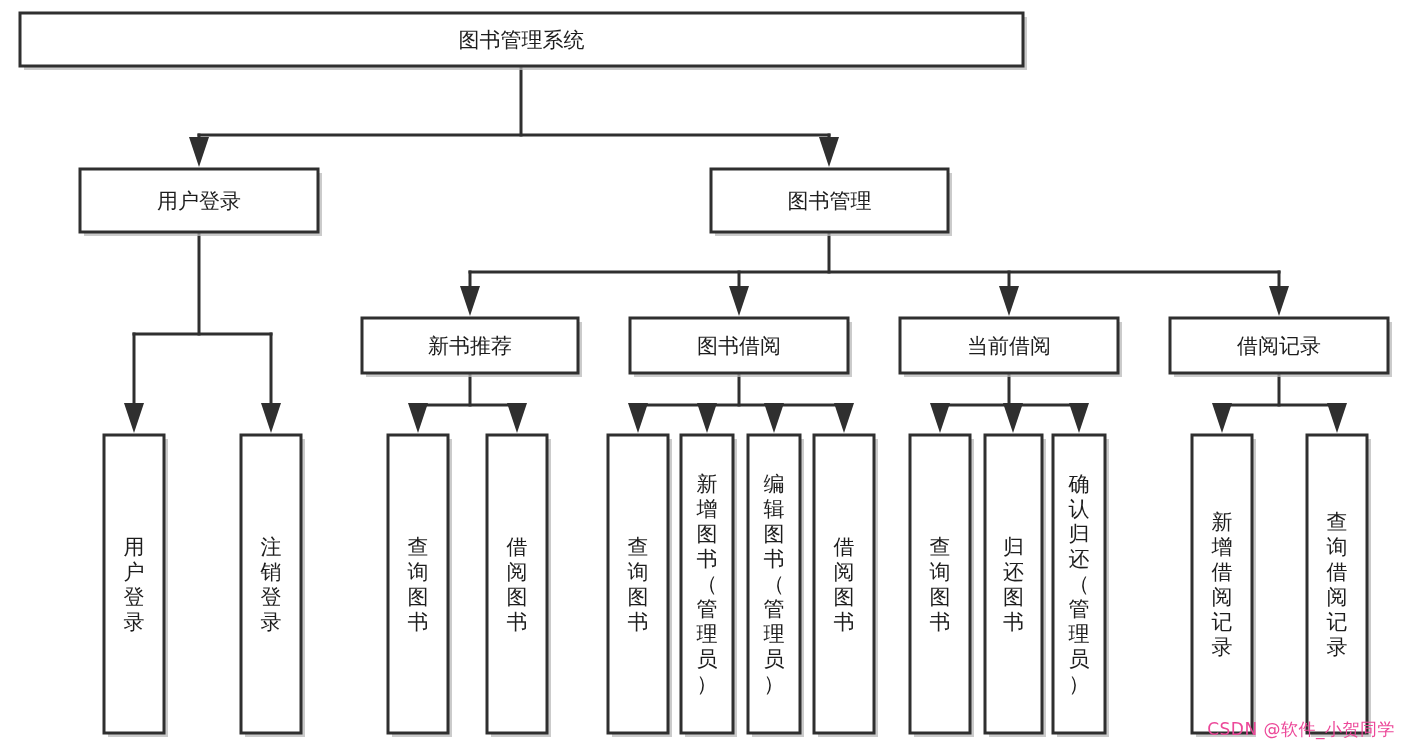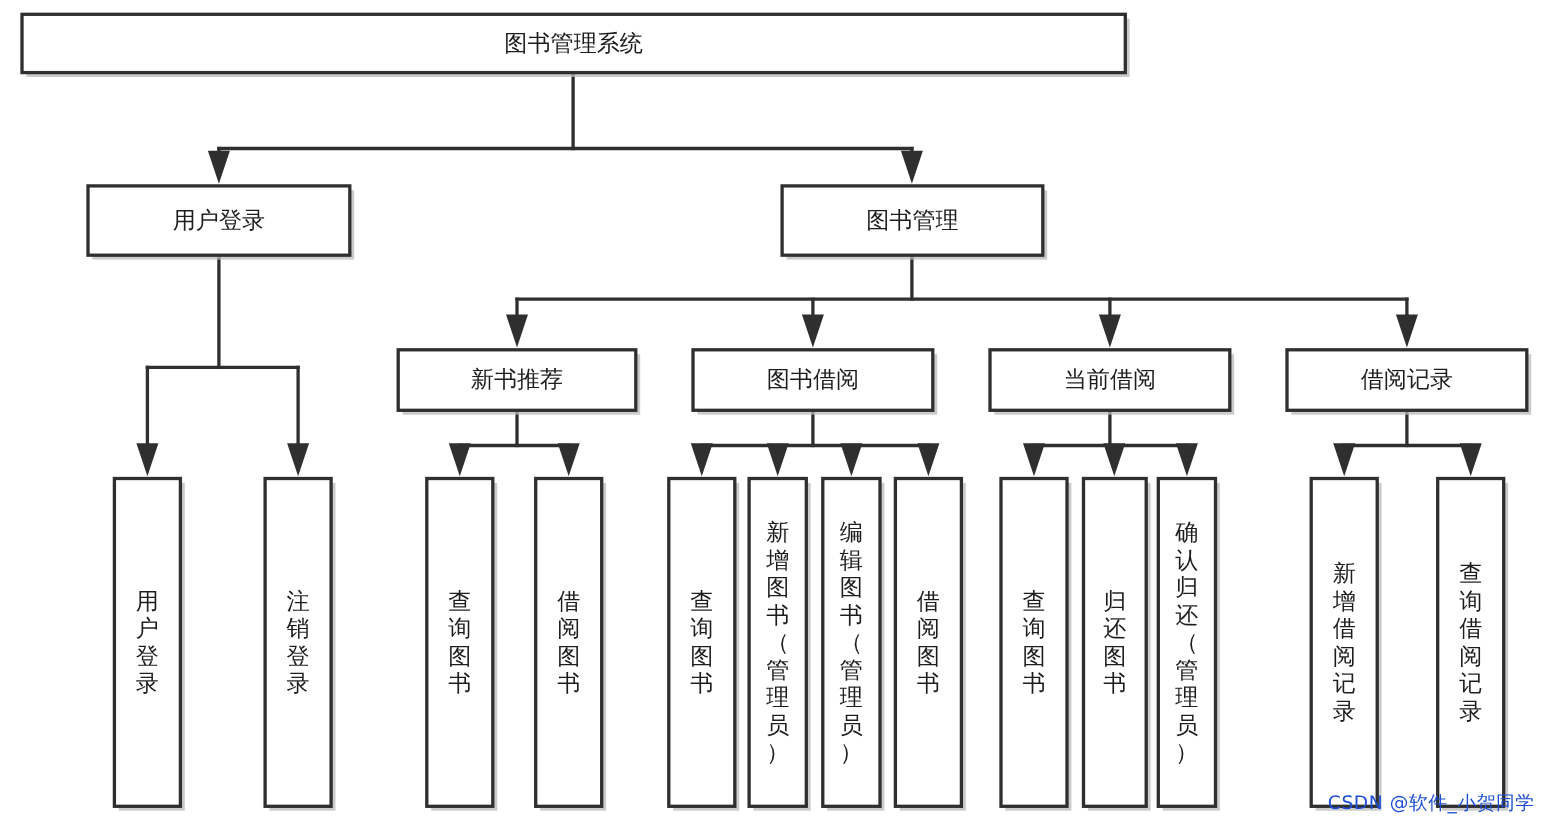--- a/index.html
+++ b/index.html
@@ -57,21 +57,21 @@
   .arrow-head {
     fill: #2f2f2f;
     stroke: none;
   }
   .watermark {
     position: absolute;
     right: 10px;
     bottom: 6px;
     font-family: "DejaVu Sans", "Liberation Sans", sans-serif;
     font-size: 17px;
-    color: #1d4ed8;
+    color: #ec4899;
     letter-spacing: 0.5px;
     white-space: nowrap;
     user-select: none;
   }
 </style>
 </head>
 <body>
 
 <div id="diagram-root">
   <svg class="diagram" viewBox="0 0 1405 747" xmlns="http://www.w3.org/2000/svg">

